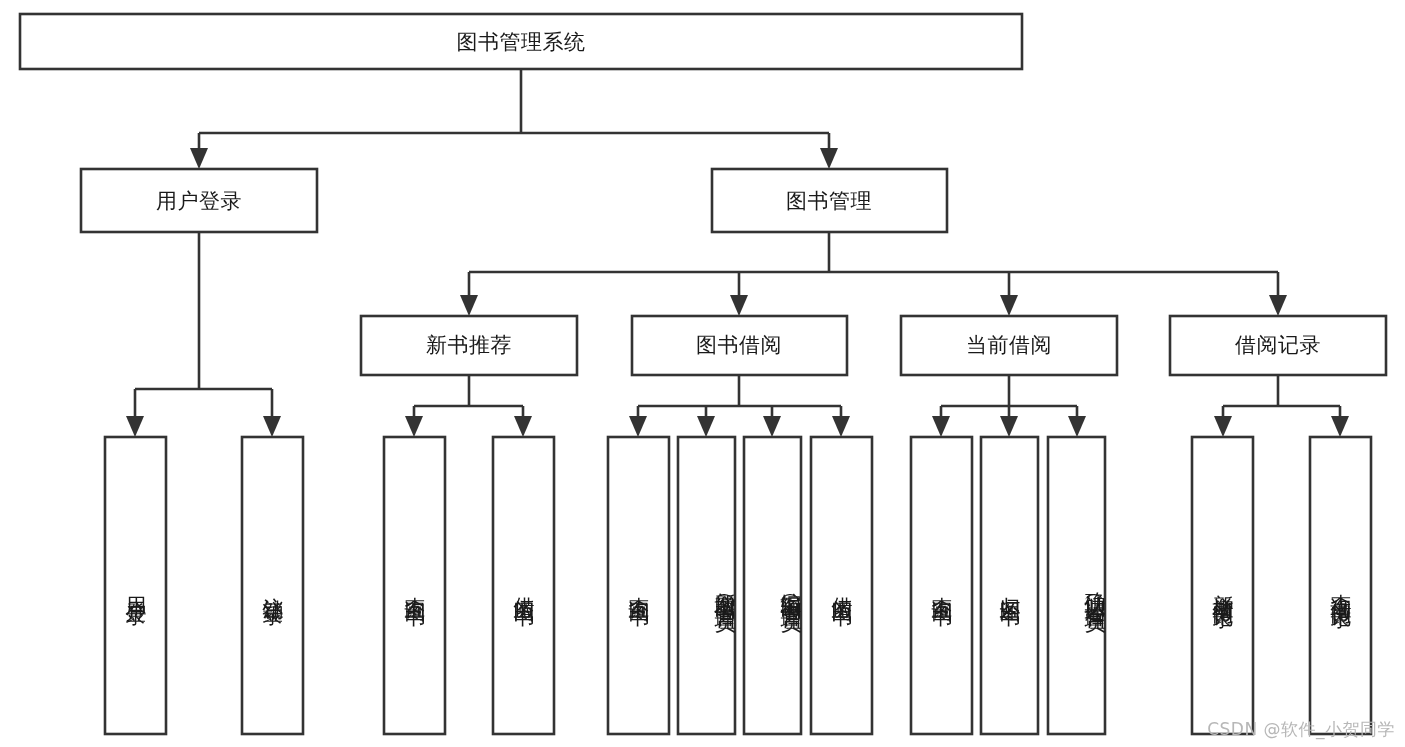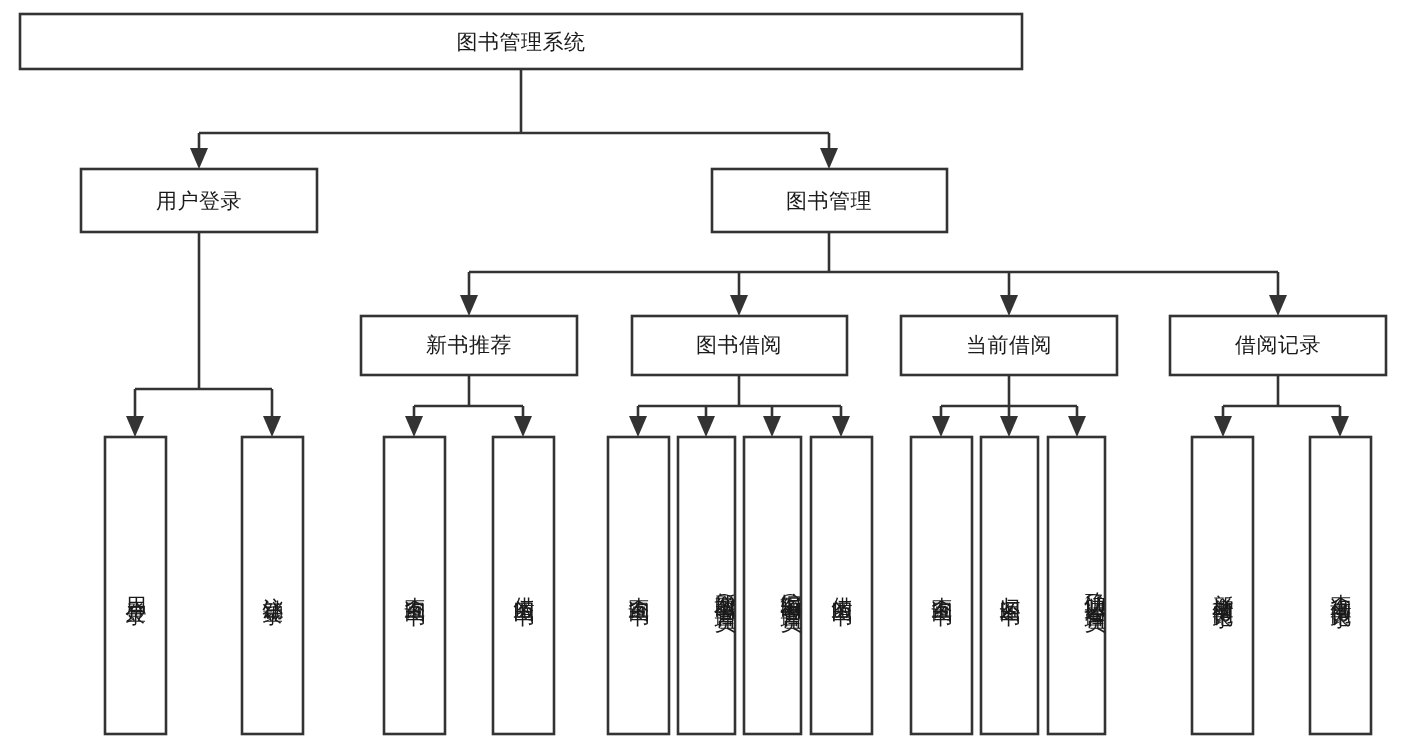--- a/index.html
+++ b/index.html
@@ -209,14 +209,15 @@
   <div class="node-label-v" style="left:744px; top:437px; width:57px; height:297px; display:flex; align-items:flex-start; justify-content:center; padding-top:6px; box-sizing:border-box;">编辑图书（管理员）</div>
   <div class="node-label-v" style="left:811px; top:437px; width:61px; height:297px; display:flex; align-items:center; justify-content:center;">借阅图书</div>
 
   <div class="node-label-v" style="left:911px; top:437px; width:61px; height:297px; display:flex; align-items:center; justify-content:center;">查询图书</div>
   <div class="node-label-v" style="left:981px; top:437px; width:57px; height:297px; display:flex; align-items:center; justify-content:center;">归还图书</div>
   <div class="node-label-v" style="left:1048px; top:437px; width:57px; height:297px; display:flex; align-items:flex-start; justify-content:center; padding-top:6px; box-sizing:border-box;">确认归还（管理员）</div>
 
   <div class="node-label-v" style="left:1192px; top:437px; width:61px; height:297px; display:flex; align-items:center; justify-content:center;">新增借阅记录</div>
   <div class="node-label-v" style="left:1310px; top:437px; width:61px; height:297px; display:flex; align-items:center; justify-content:center;">查询借阅记录</div>
 
+  <div class="watermark">CSDN @软件_小贺同学</div>
 
 </div>
 
 </body></html>

